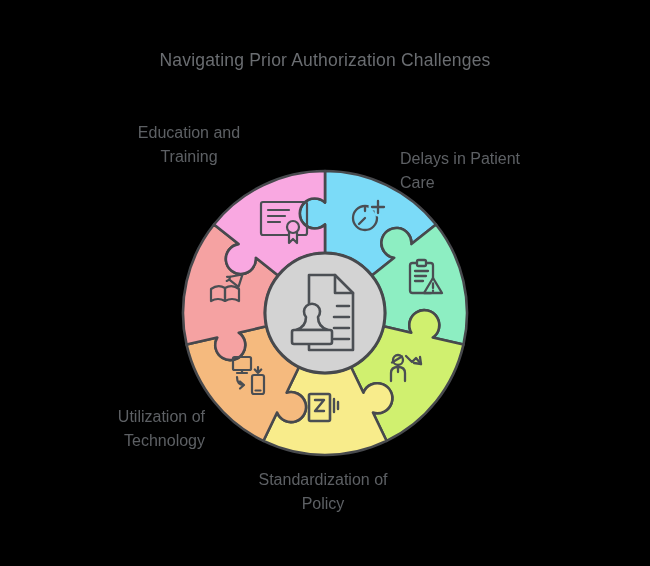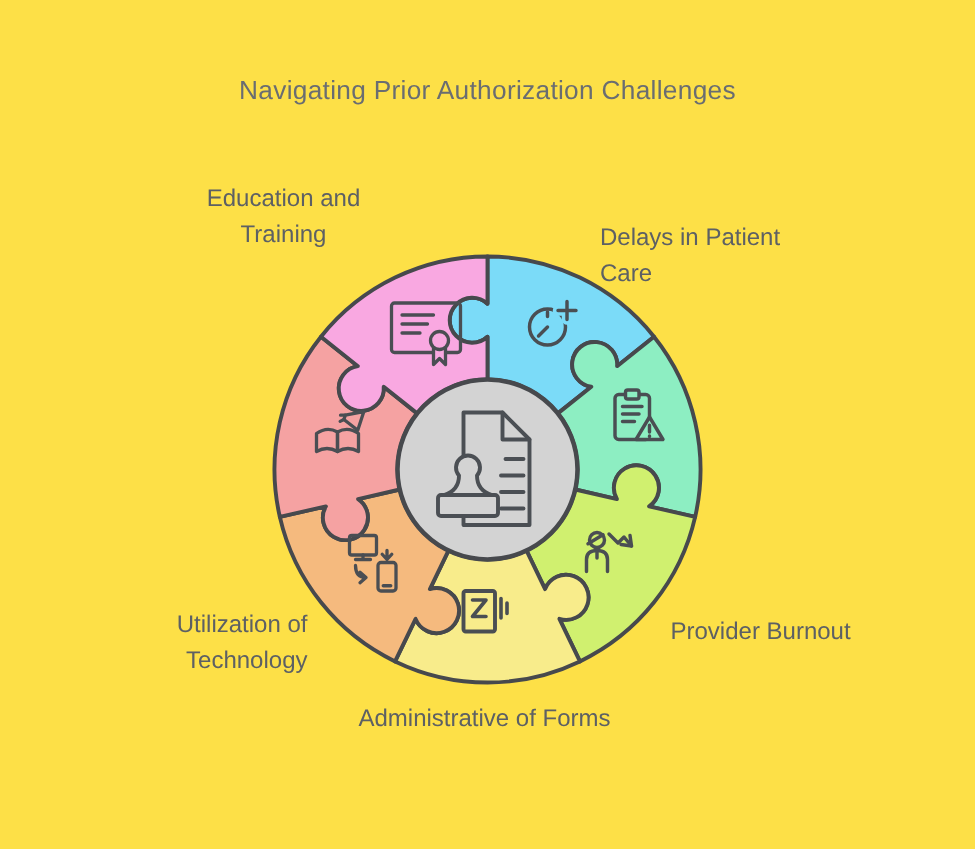--- a/index.html
+++ b/index.html
@@ -1,19 +1,19 @@
 <!DOCTYPE html>
 <html><head>
 <meta charset="utf-8">
 <style>
   html,body{margin:0;padding:0;background:#ffffff;}
   .canvas{
     position:relative;
     width:650px;height:566px;
-    background:#fde047;
+    background:#000000;
     overflow:hidden;
     font-family:"Liberation Sans", sans-serif;
   }
   .title{
     position:absolute;
     left:0;right:0;top:50px;
     text-align:center;
     font-size:17.5px;
     color:#6A6D71;
     letter-spacing:.2px;
@@ -113,17 +113,16 @@
 
     <g transform="translate(284,222)" stroke="#4A4E53" stroke-width="2.2" fill="none" stroke-linecap="round" stroke-linejoin="round">
       <rect x="-23" y="-20" width="46" height="33" rx="2"></rect>
       <path d="M-16 -12 H5 M-16 -6 H1 M-16 0 H-4"></path>
       <path d="M5 9 V21 L9 17 L13 21 V9 Z" fill="#F9A8E1"></path>
       <circle cx="9" cy="5" r="6" fill="#F9A8E1"></circle>
     </g>
   </svg>
 
   <div class="lbl lbl-delays">Delays in Patient Care</div>
-  <div class="lbl lbl-burnout">Provider Burnout</div>
-  <div class="lbl lbl-forms">Administrative of Forms</div>
+  <div class="lbl lbl-forms">Standardization of Policy</div>
   <div class="lbl lbl-technology">Utilization of Technology</div>
   <div class="lbl lbl-education">Education and Training</div>
 </div>
 
 </body></html>

